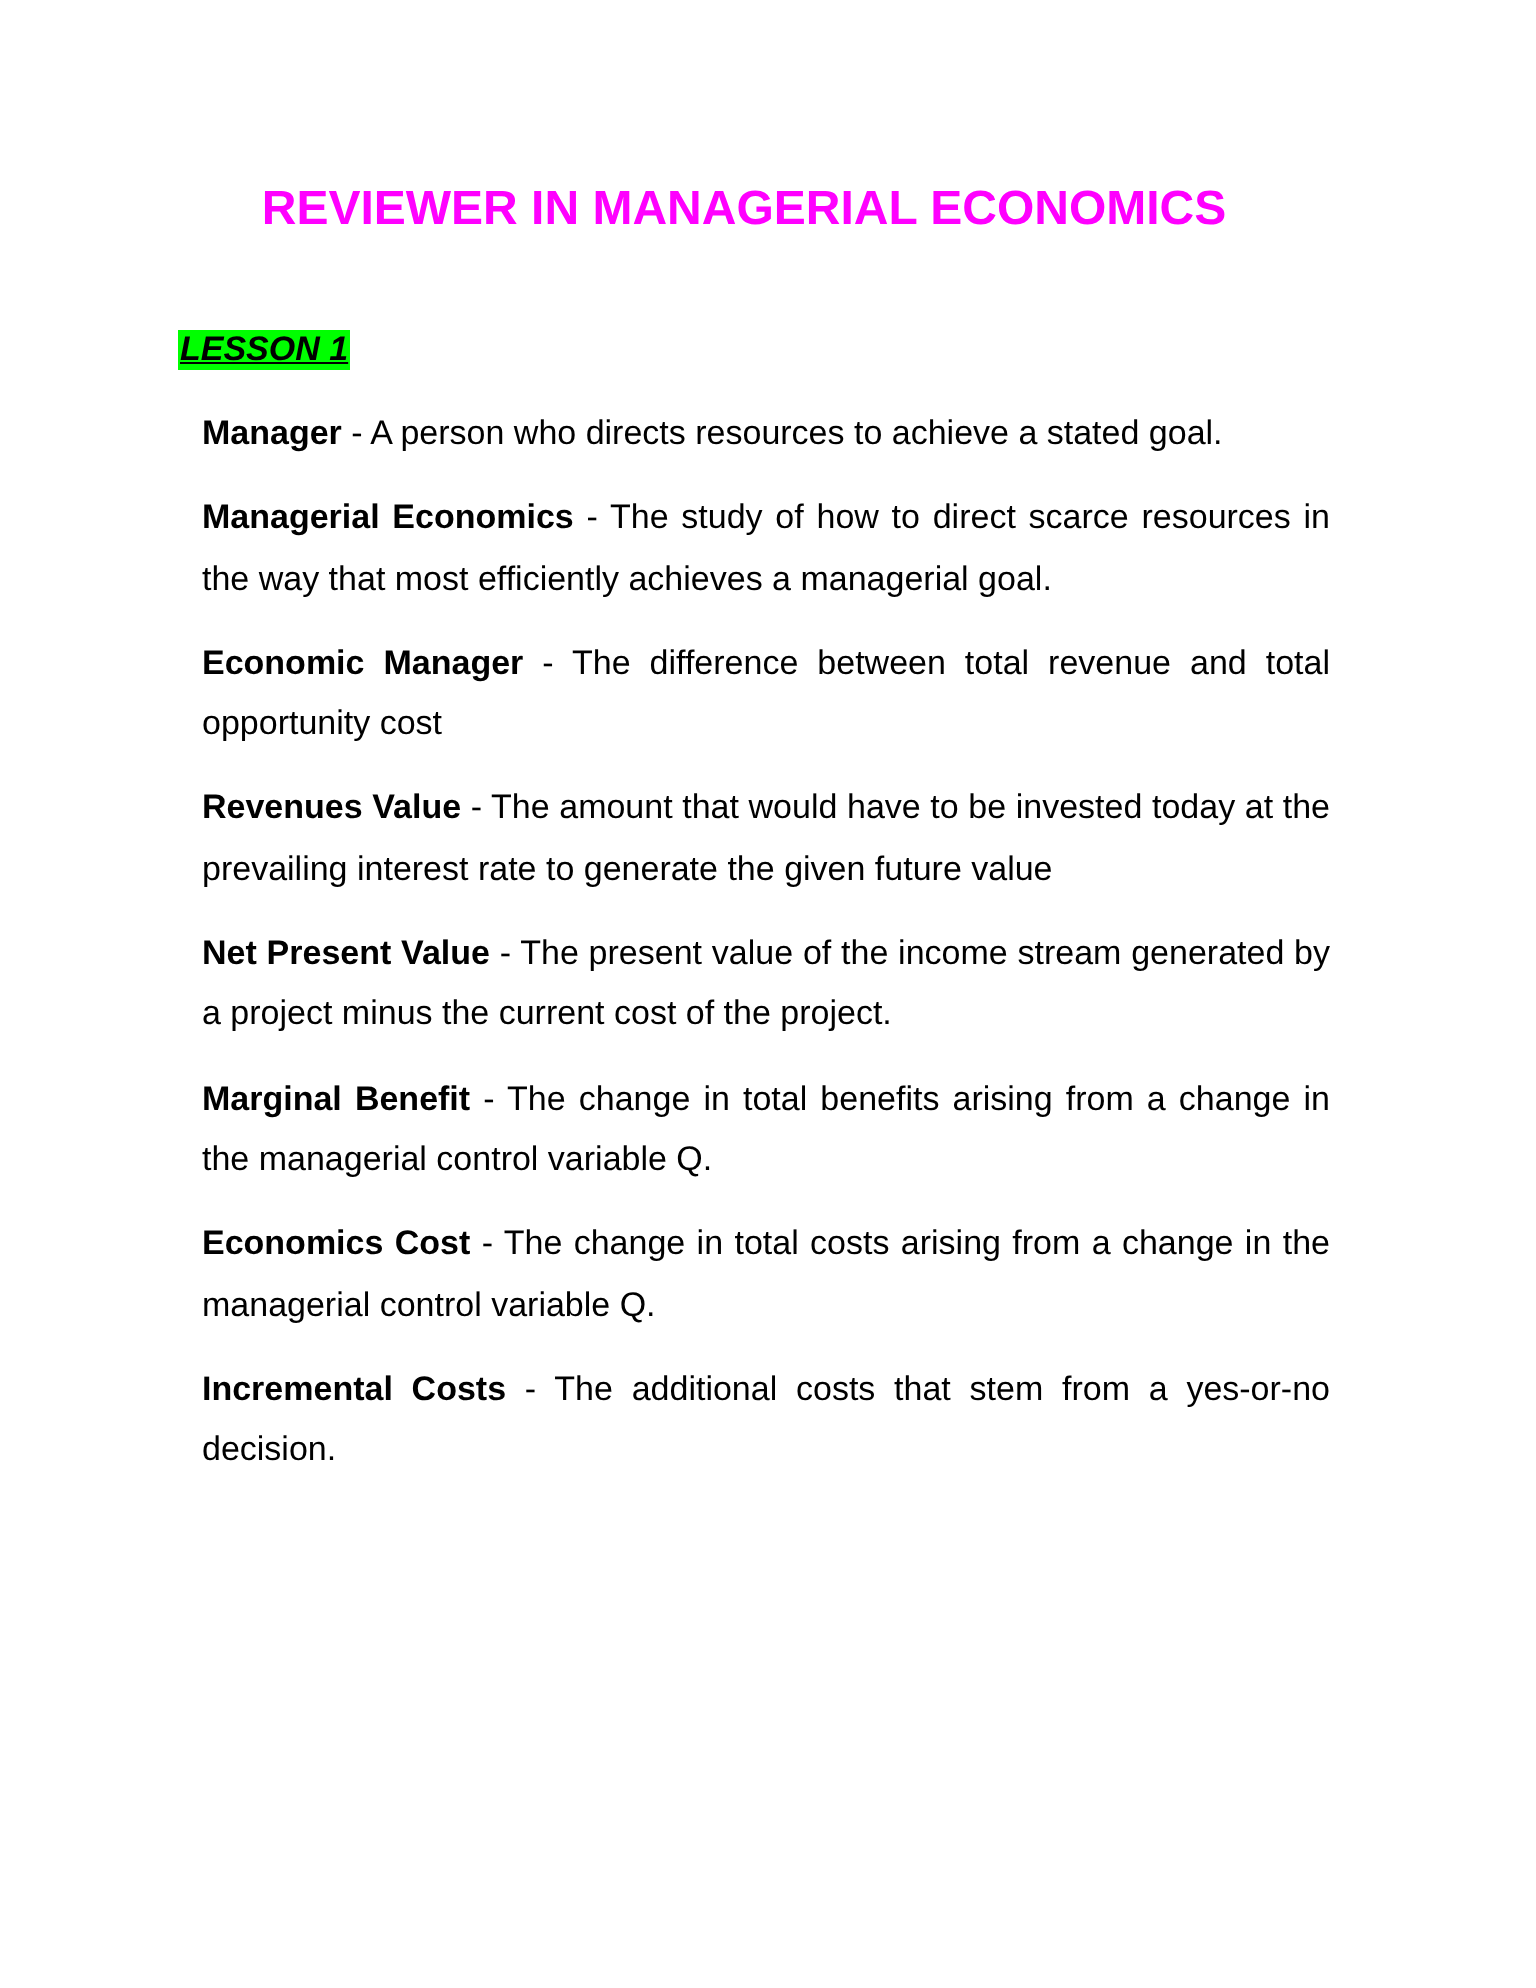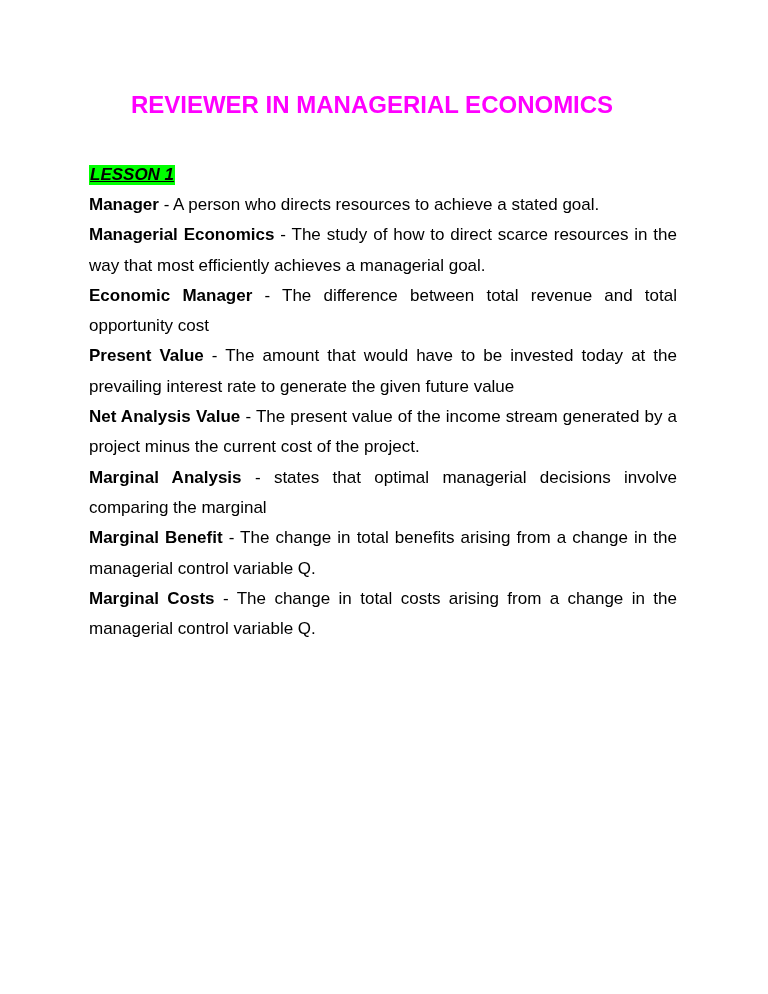--- a/index.html
+++ b/index.html
@@ -50,21 +50,21 @@
       padding: 0 1px;
       line-height: 20px;
       margin-bottom: 14px;
     }
     .lesson-line {
       height: 30px;
       line-height: 30px;
     }
     .def {
       text-align: justify;
-      margin: 0;
+      margin: 12px;
     }
     .term {
       font-weight: bold;
     }
   </style>
 </head>
 <body>
 
 <div class="page">
   <div class="title" style="color: rgb(255, 0, 255);">REVIEWER IN MANAGERIAL ECONOMICS</div>
@@ -75,25 +75,25 @@
     </div>
 
     <p class="def"><span class="term">Manager</span><span> - </span><span>A person who directs resources to achieve a stated goal.</span></p>
 
 
     <p class="def"><span class="term">Managerial Economics</span><span> - </span><span>The study of how to direct scarce resources in the way that most efficiently achieves a managerial goal.</span></p>
 
     <p class="def"><span class="term">Economic Manager</span><span> - </span><span>The difference between total revenue and total opportunity cost</span></p>
 
 
-    <p class="def"><span class="term">Present Value</span><span> - </span><span>The amount that would have to be invested today at the prevailing interest rate to generate the given future value</span></p>
+    <p class="def"><span class="term">Revenues Value</span><span> - </span><span>The amount that would have to be invested today at the prevailing interest rate to generate the given future value</span></p>
 
-    <p class="def"><span class="term">Net Analysis Value</span><span> - </span><span>The present value of the income stream generated by a project minus the current cost of the project.</span></p>
+    <p class="def"><span class="term">Net Present Value</span><span> - </span><span>The present value of the income stream generated by a project minus the current cost of the project.</span></p>
 
-    <p class="def"><span class="term">Marginal Analysis</span><span> - </span><span>states that optimal managerial decisions involve comparing the marginal</span></p>
 
     <p class="def"><span class="term">Marginal Benefit</span><span> - </span><span>The change in total benefits arising from a change in the managerial control variable Q.</span></p>
 
-    <p class="def"><span class="term">Marginal Costs</span><span> - </span><span>The change in total costs arising from a change in the managerial control variable Q.</span></p>
+    <p class="def"><span class="term">Economics Cost</span><span> - </span><span>The change in total costs arising from a change in the managerial control variable Q.</span></p>
 
 
+    <p class="def"><span class="term">Incremental Costs</span><span> - </span><span>The additional costs that stem from a yes-or-no decision.</span></p>
   </div>
 </div>
 
 </body></html>

